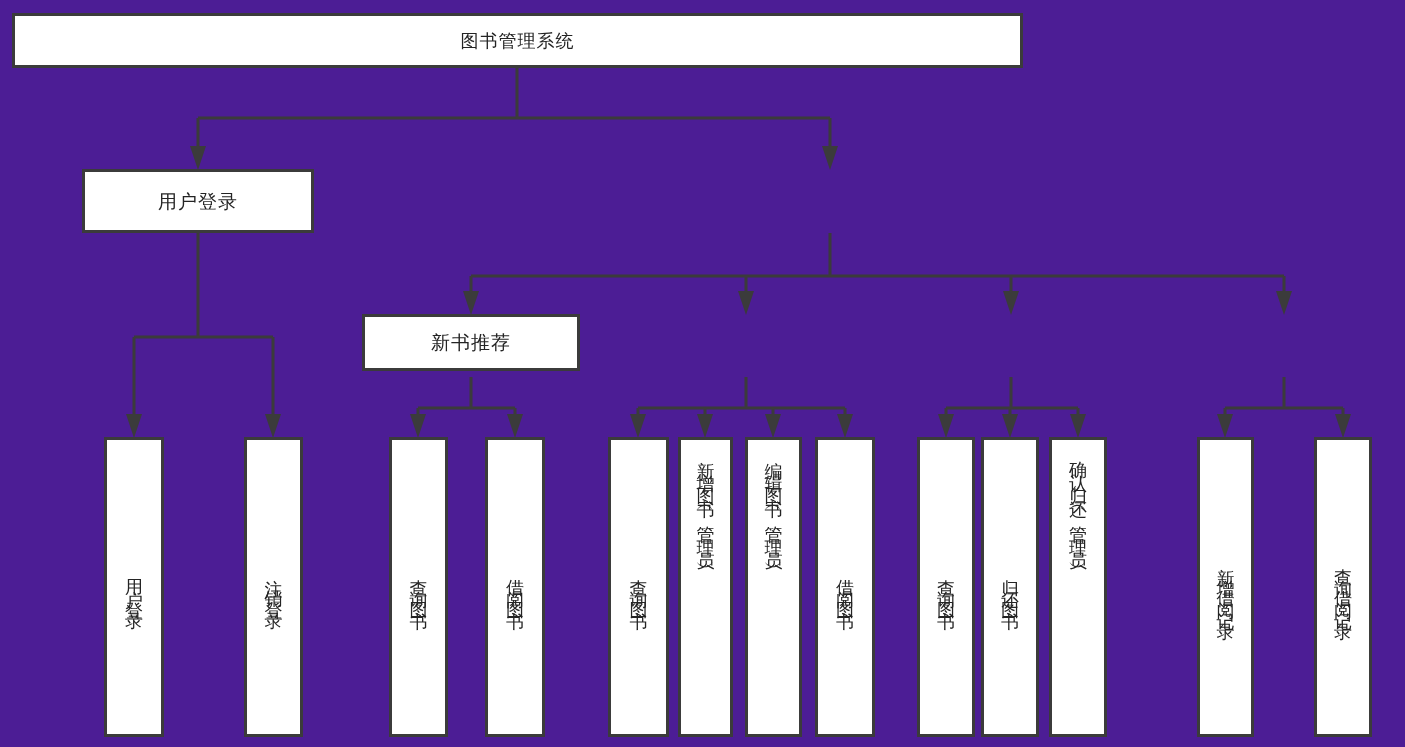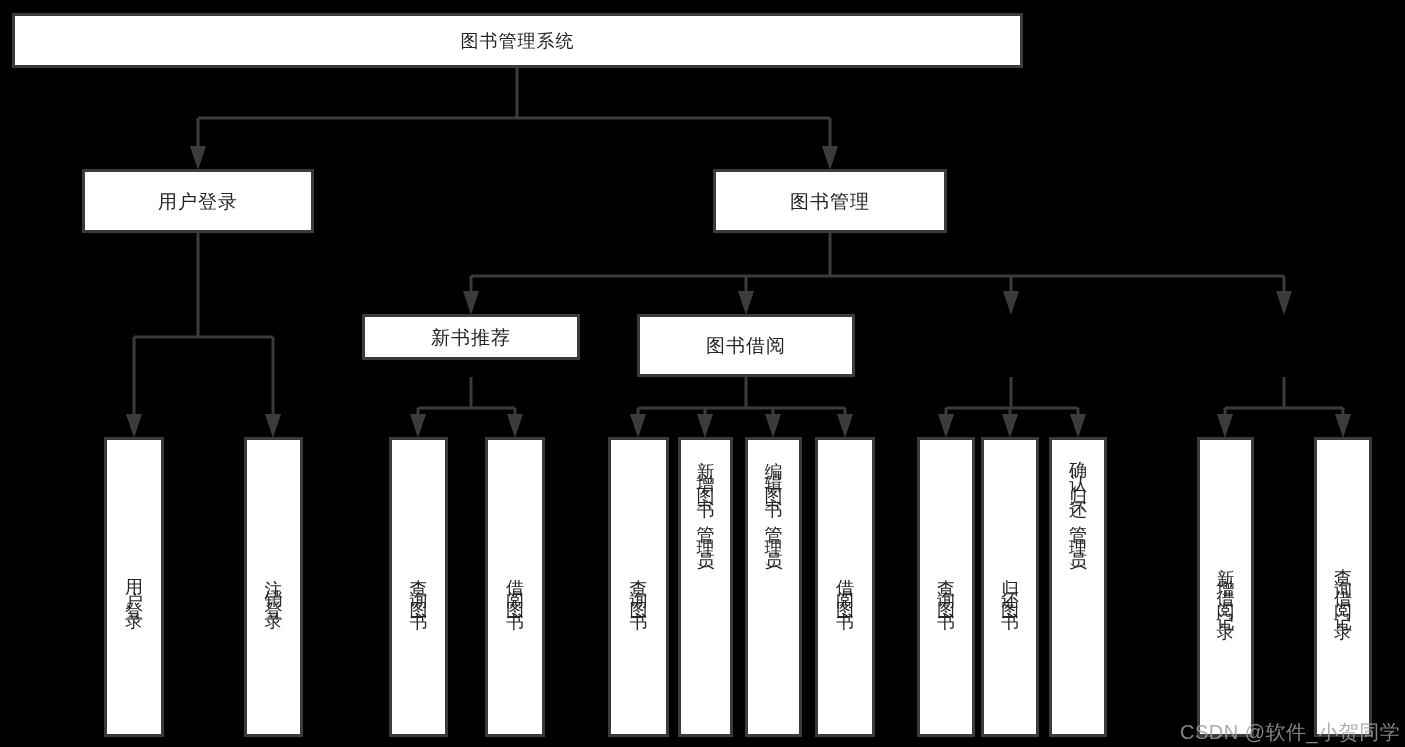--- a/index.html
+++ b/index.html
@@ -1,19 +1,19 @@
 <!DOCTYPE html>
 <html><head>
 <meta charset="utf-8">
 <style>
   html,body{margin:0;padding:0;background:#ffffff;}
   .stage{
     position:relative;
     width:1405px;height:747px;
-    background:#000000;
+    background:#4c1d95;
     font-family:"Liberation Sans","DejaVu Sans",sans-serif;
     color:#242424;
     overflow:hidden;
   }
   .wires{position:absolute;left:0;top:0;width:1405px;height:747px;}
   .box{
     position:absolute;
     box-sizing:border-box;
     background:#ffffff;
     border:3px solid #3b3b3b;
@@ -86,24 +86,22 @@
       <path d="M1010 438 l-8 -24 h16 Z"></path>
       <path d="M1078 438 l-8 -24 h16 Z"></path>
       <path d="M1225 438 l-8 -24 h16 Z"></path>
       <path d="M1343 438 l-8 -24 h16 Z"></path>
     </g>
   </svg>
 
   <div class="box" style="left:12px;top:13px;width:1011px;height:55px;font-size:18px;">图书管理系统</div>
 
   <div class="box" style="left:82px;top:169px;width:232px;height:64px;">用户登录</div>
-  <div class="box" style="left:713px;top:169px;width:234px;height:64px;">图书管理</div>
 
-  <div class="box" style="left:362px;top:314px;width:218px;height:46px;">新书推荐</div>
-  <div class="box" style="left:637px;top:314px;width:218px;height:63px;">图书借阅</div>
+  <div class="box" style="left:362px;top:314px;width:218px;height:57px;">新书推荐</div>
 
   <div class="box leaf" style="left:104px;top:437px;width:60px;height:300px;">
     <span>用户登录</span>
   </div>
   <div class="box leaf" style="left:244px;top:437px;width:59px;height:300px;">
     <span>注销登录</span>
   </div>
 
   <div class="box leaf" style="left:389px;top:437px;width:59px;height:300px;">
     <span>查询图书</span>
@@ -135,15 +133,14 @@
     <span>确认归还（管理员）</span>
   </div>
 
   <div class="box leaf" style="left:1197px;top:437px;width:57px;height:300px;">
     <span>新增借阅记录</span>
   </div>
   <div class="box leaf" style="left:1314px;top:437px;width:58px;height:300px;">
     <span>查询借阅记录</span>
   </div>
 
-  <div class="watermark">CSDN @软件_小贺同学</div>
 
 </div>
 
 </body></html>

